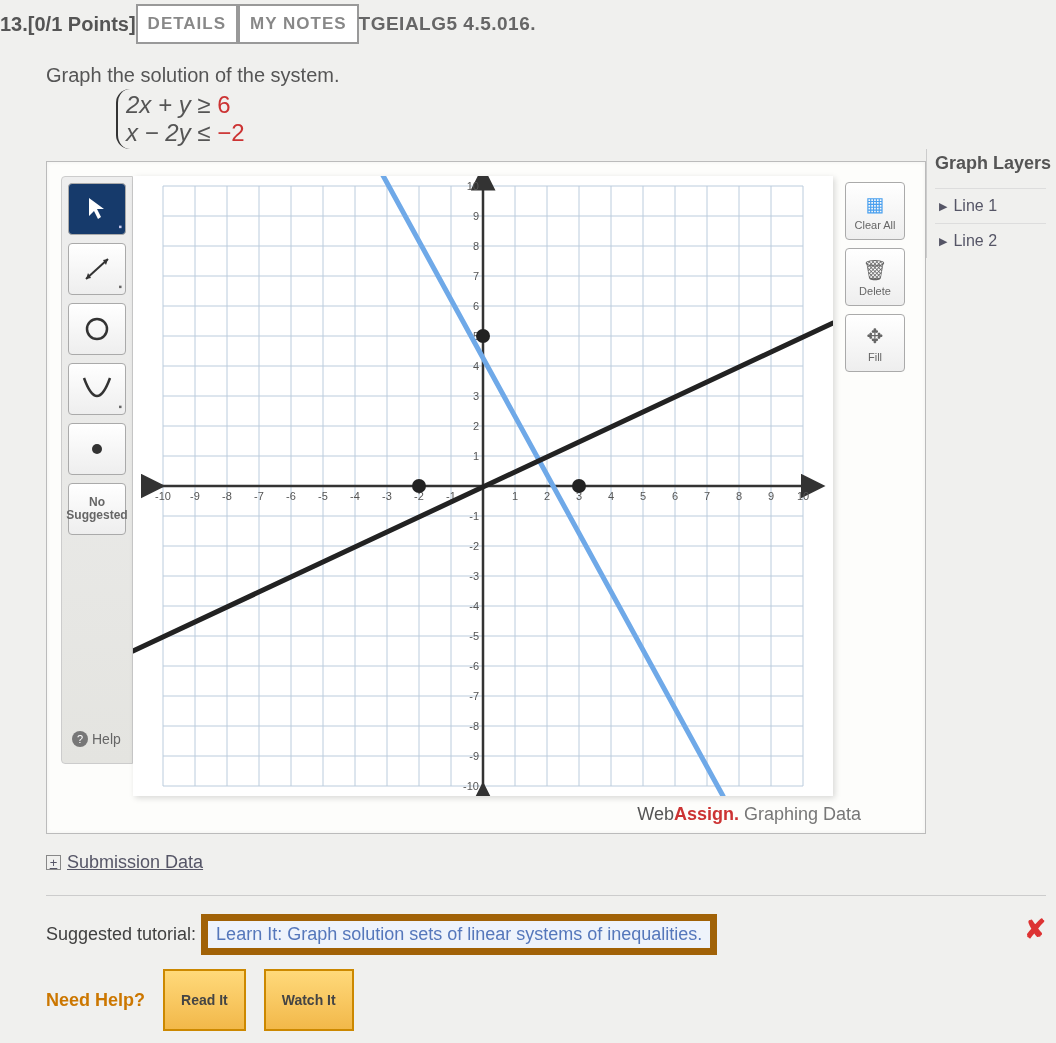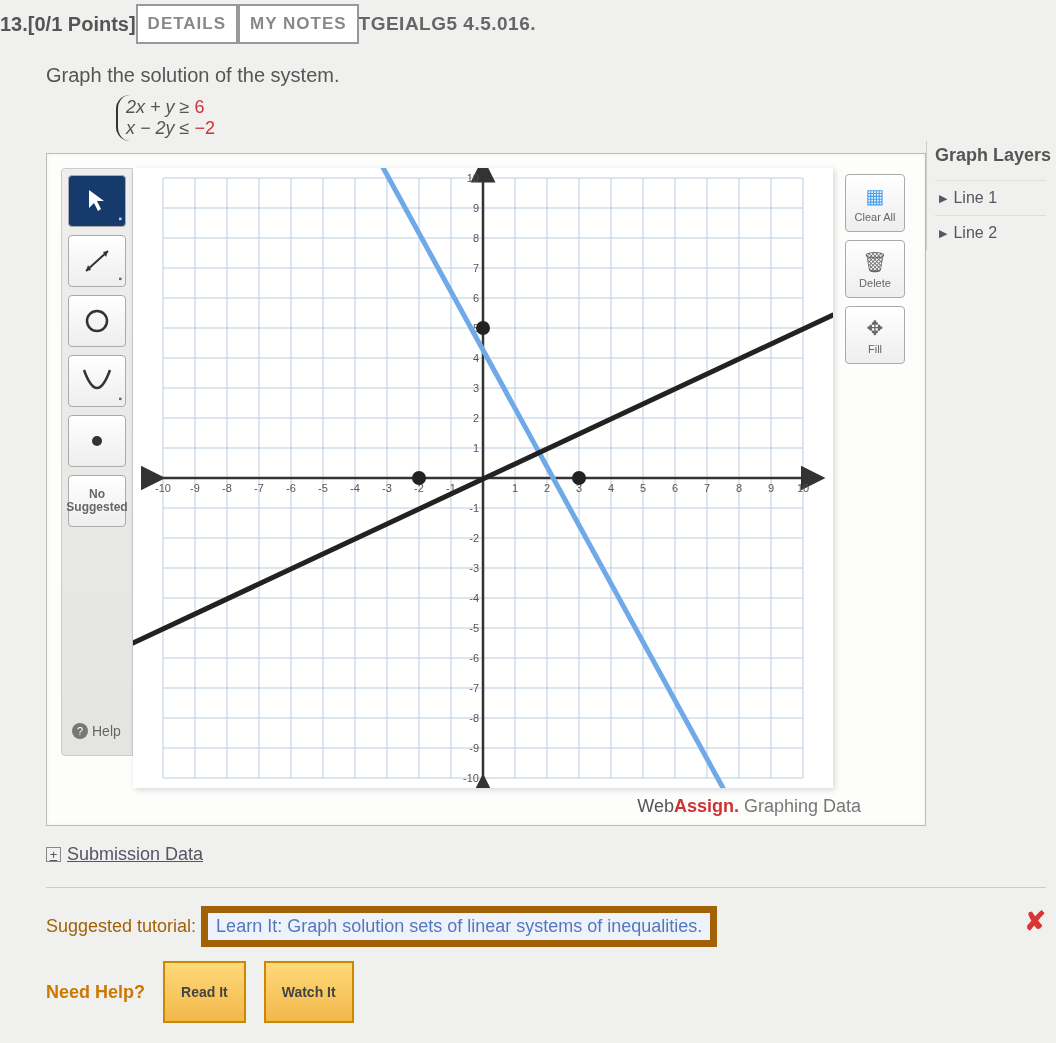--- a/index.html
+++ b/index.html
@@ -14,22 +14,22 @@
     padding: 4px 10px 12px 0;
   }
   .qnum { font-weight: bold; font-size: 20px; color:#555; }
   .hdr-btn {
     border: 2px solid #999; background:#fff; color:#888;
     font-weight: bold; font-size: 17px; letter-spacing:1px;
     padding: 8px 10px; cursor:pointer;
   }
   .qref { font-weight:bold; font-size:19px; color:#666; letter-spacing:.5px;}
   .content { padding: 8px 10px 20px 46px; }
-  .prompt { font-size: 20px; color:#555; margin-bottom:8px; }
-  .equations { margin-left: 70px; font-size: 18px; font-style: italic;
+  .prompt { font-size: 20px; color:#555; margin-bottom:2px; }
+  .equations { margin-left: 70px; font-size: 24px; font-style: italic;
     border-left: 2px solid #333; padding:2px 0 2px 8px; position:relative;
     border-top-left-radius: 14px; border-bottom-left-radius:14px;
     width: 160px;
   }
   .eq-red { color:#c33; font-style:normal; }
   .main-row { display:flex; align-items:flex-start; gap:0; }
   .grapher-frame { border:1px solid #bbb; background:#fdfdfb;
     width: 940px; padding: 14px 14px 8px 14px; margin-top:12px;
     box-shadow: inset 0 0 4px rgba(0,0,0,.05);
   }
@@ -73,21 +73,21 @@
   .brand .wa1{color:#555;}
   .brand .wa2{color:#c33; font-weight:bold;}
   .sub-data { display:inline-flex; align-items:center; gap:6px;
     color:#556; font-size:18px; text-decoration:underline; margin:18px 0 4px;
     cursor:pointer;}
   .sub-data .plus{ border:1px solid #888; width:15px; height:15px;
     display:inline-flex;align-items:center;justify-content:center;font-size:13px;
     text-decoration:none;}
   hr.sep{ border:none; border-top:1px solid #ccc; margin:18px 0;}
   .suggested{ font-size:18px; }
-  .sugg-label{ color:#a16207; }
+  .sugg-label{ color:#404040; }
   .sugg-link{ border:7px solid #a16207; background:#eef3fb; color:#5577bb;
     padding:3px 8px; display:inline-block; cursor:pointer;}
   .x-status{ float:right; color:#d33; font-size:26px; font-weight:bold;}
   .need-help{ margin-top:14px; display:flex; align-items:center; gap:18px;}
   .need-help-label{ color:#cc7700; font-weight:bold; font-size:18px;}
   .help-act{ border:2px solid #cc8800; background:linear-gradient(#ffd97a,#f2b84a);
     padding:21px 16px; font-weight:bold; font-size:14px; color:#444; cursor:pointer;}
 </style>
 </head>
 <body>

